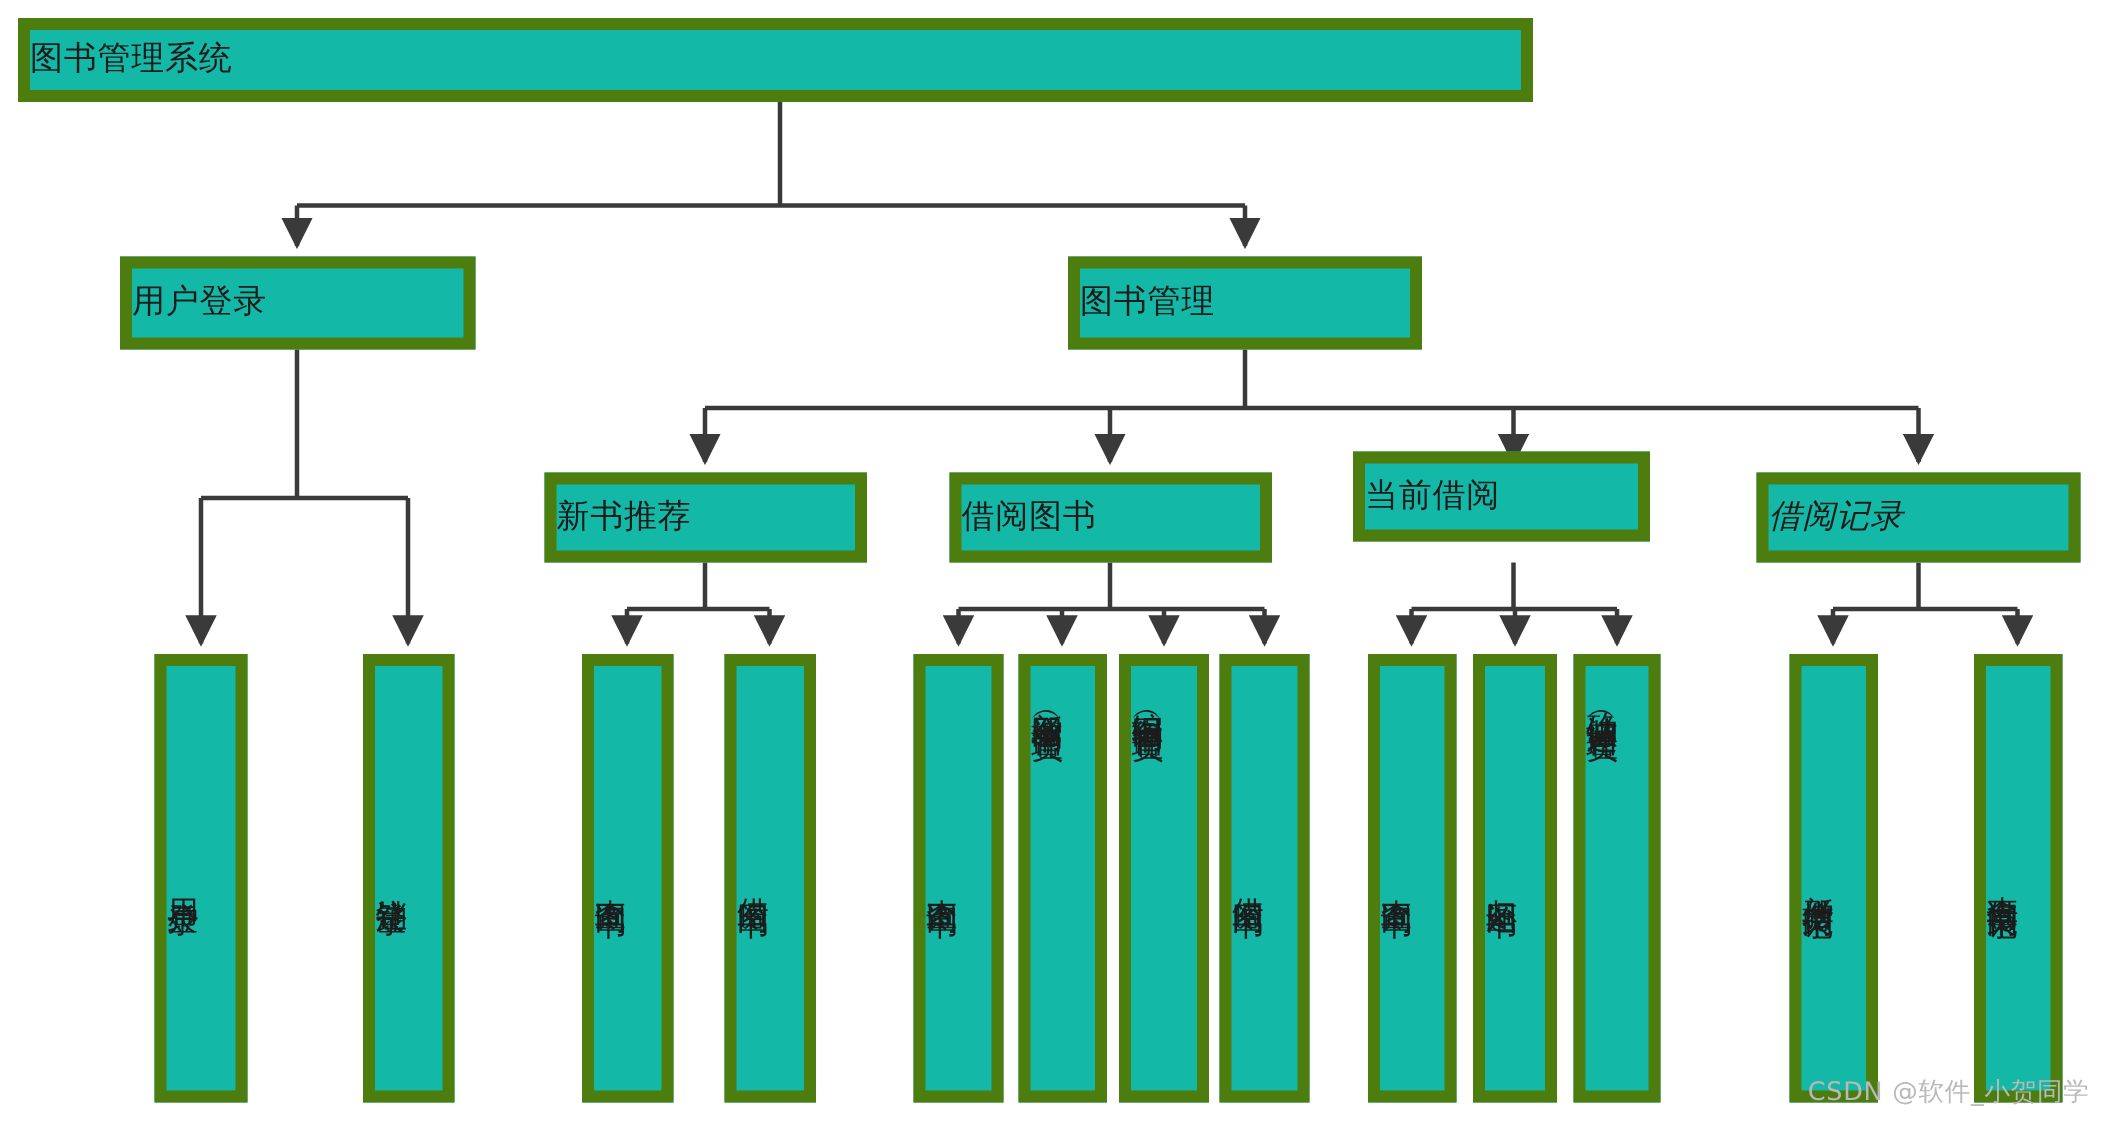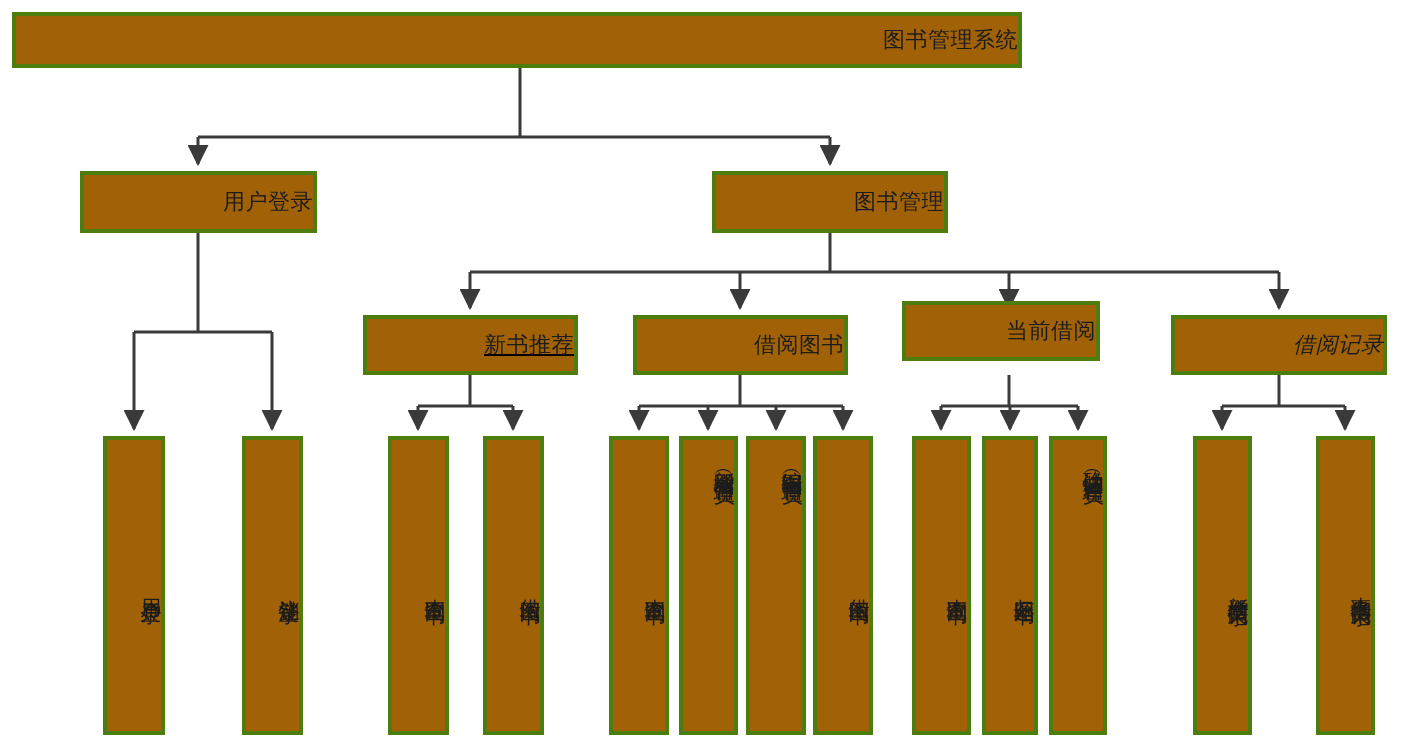--- a/index.html
+++ b/index.html
@@ -20,25 +20,25 @@
   #diagram-svg {
     position: absolute;
     left: 0;
     top: 0;
     width: 1405px;
     height: 747px;
   }
   .node-box {
     position: absolute;
     box-sizing: border-box;
-    background: #a16207;
-    border: 4px solid #4d7c0f;
+    background: #14b8a6;
+    border: 8px solid #4d7c0f;
     display: flex;
     align-items: center;
-    justify-content: flex-end;
+    justify-content: flex-start;
   }
   .node-label {
     color: #1c1c1c;
     font-size: 22px;
     line-height: 1.25;
     letter-spacing: 0.5px;
     white-space: nowrap;
     text-align: center;
   }
   .node-box.vertical {
@@ -127,21 +127,21 @@
     <span class="node-label">图书管理系统</span>
   </div>
 
   <div class="node-box" style="left:80px; top:171px; width:237px; height:62px;">
     <span class="node-label">用户登录</span>
   </div>
   <div class="node-box" style="left:712px; top:171px; width:236px; height:62px;">
     <span class="node-label">图书管理</span>
   </div>
 
-  <div class="node-box" style="left:363px; top:315px; width:215px; height:60px;text-decoration:underline;">
+  <div class="node-box" style="left:363px; top:315px; width:215px; height:60px;">
     <span class="node-label">新书推荐</span>
   </div>
   <div class="node-box" style="left:633px; top:315px; width:215px; height:60px;">
     <span class="node-label">借阅图书</span>
   </div>
   <div class="node-box" style="left:902px; top:301px; width:198px; height:60px;">
     <span class="node-label">当前借阅</span>
   </div>
   <div class="node-box" style="left:1171px; top:315px; width:216px; height:60px;font-style:italic;">
     <span class="node-label">借阅记录</span>
@@ -180,13 +180,14 @@
   <div class="node-box vertical" style="left:1049px; top:436px; width:58px; height:299px;">
     <span class="node-label">确认归还（管理员）</span>
   </div>
   <div class="node-box vertical centered" style="left:1193px; top:436px; width:59px; height:299px;">
     <span class="node-label">新增借阅记录</span>
   </div>
   <div class="node-box vertical centered" style="left:1316px; top:436px; width:59px; height:299px;">
     <span class="node-label">查询借阅记录</span>
   </div>
 
+  <div id="watermark">CSDN @软件_小贺同学</div>
 </div>
 
 </body></html>

